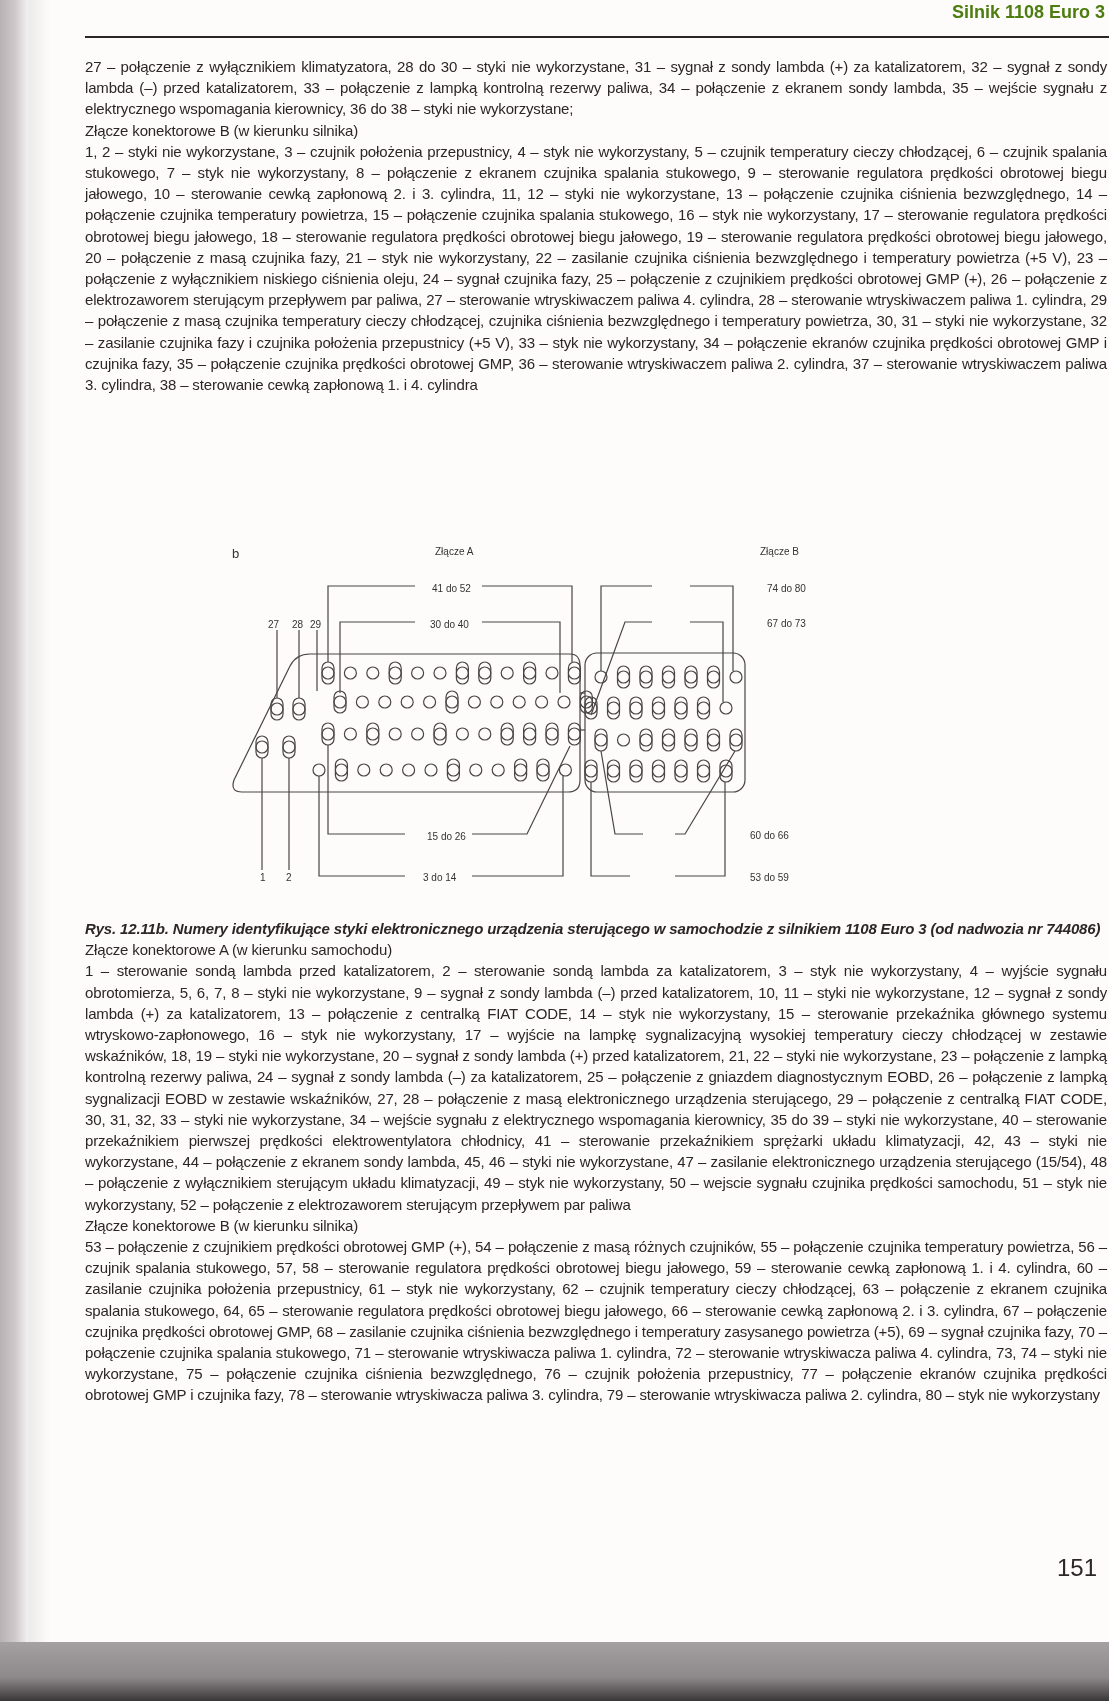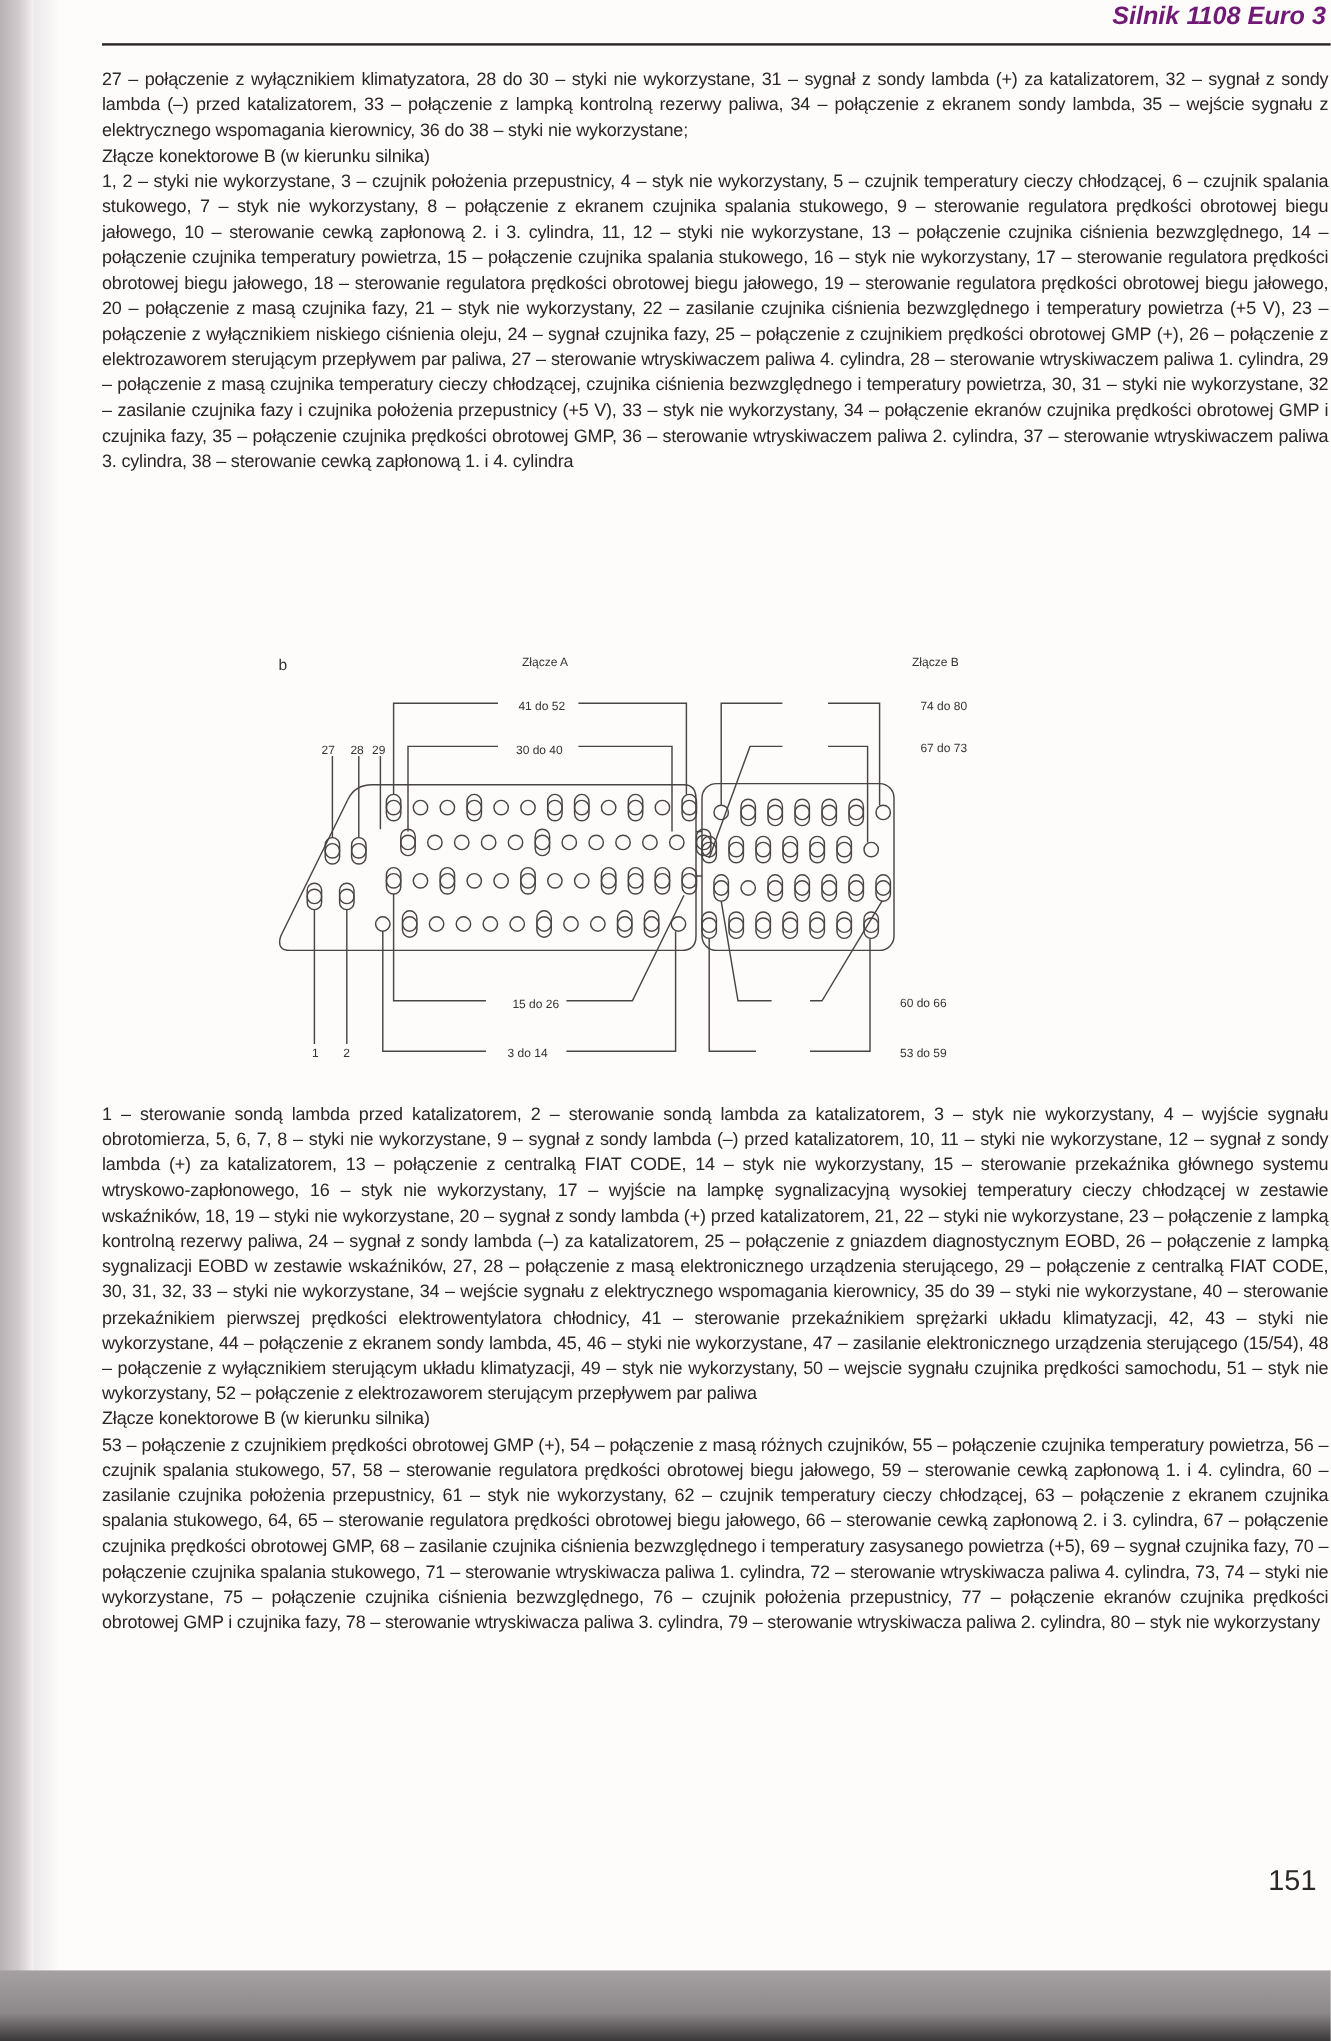--- a/index.html
+++ b/index.html
@@ -16,21 +16,21 @@
   .binding-shade {
     position: absolute; left: 28px; top: 0; width: 22px; height: 1701px;
     background: linear-gradient(to right, #ece9ea, #fdfcfa);
   }
   .bottom-edge {
     position: absolute; left: 0; top: 1642px; width: 1109px; height: 59px;
     background: linear-gradient(to bottom, #a5a0a2 0%, #8d898b 60%, #3a3738 100%);
   }
   .running-head {
     position: absolute; right: 4px; top: 2px;
-    font-size: 21px; font-weight: bold; font-style: italic; color: #701a75;
+    font-size: 18px; font-weight: bold; color: #4d7c0f;
   }
   .rule {
     position: absolute; left: 85px; top: 36px; width: 1024px; height: 2px;
     background: #2b2526;
   }
   .text-block {
     position: absolute; left: 85px; width: 1022px;
     font-size: 15px; line-height: 21.2px; color: #2c2627;
     text-align: justify; letter-spacing: -0.15px;
   }
@@ -228,20 +228,22 @@
   <text x="193" y="351" font-size="10">3 do 14</text>
   <text x="30" y="351" font-size="10">1</text>
   <text x="56" y="351" font-size="10">2</text>
   <text x="537" y="62" font-size="10">74 do 80</text>
   <text x="537" y="97" font-size="10">67 do 73</text>
   <text x="520" y="309" font-size="10">60 do 66</text>
   <text x="520" y="351" font-size="10">53 do 59</text>
 </svg>
 
 <div class="text-block block-bottom">
+  <p class="caption">Rys. 12.11b. Numery identyfikujące styki elektronicznego urządzenia sterującego w samochodzie z silnikiem 1108 Euro 3 (od nadwozia nr 744086)</p>
+  <p>Złącze konektorowe A (w kierunku samochodu)</p>
   <p>1 – sterowanie sondą lambda przed katalizatorem, 2 – sterowanie sondą lambda za katalizatorem, 3 – styk nie wykorzystany, 4 – wyjście sygnału obrotomierza, 5, 6, 7, 8 – styki nie wykorzystane, 9 – sygnał z sondy lambda (–) przed katalizatorem, 10, 11 – styki nie wykorzystane, 12 – sygnał z sondy lambda (+) za katalizatorem, 13 – połączenie z centralką FIAT CODE, 14 – styk nie wykorzystany, 15 – sterowanie przekaźnika głównego systemu wtryskowo-zapłonowego, 16 – styk nie wykorzystany, 17 – wyjście na lampkę sygnalizacyjną wysokiej temperatury cieczy chłodzącej w zestawie wskaźników, 18, 19 – styki nie wykorzystane, 20 – sygnał z sondy lambda (+) przed katalizatorem, 21, 22 – styki nie wykorzystane, 23 – połączenie z lampką kontrolną rezerwy paliwa, 24 – sygnał z sondy lambda (–) za katalizatorem, 25 – połączenie z gniazdem diagnostycznym EOBD, 26 – połączenie z lampką sygnalizacji EOBD w zestawie wskaźników, 27, 28 – połączenie z masą elektronicznego urządzenia sterującego, 29 – połączenie z centralką FIAT CODE, 30, 31, 32, 33 – styki nie wykorzystane, 34 – wejście sygnału z elektrycznego wspomagania kierownicy, 35 do 39 – styki nie wykorzystane, 40 – sterowanie przekaźnikiem pierwszej prędkości elektrowentylatora chłodnicy, 41 – sterowanie przekaźnikiem sprężarki układu klimatyzacji, 42, 43 – styki nie wykorzystane, 44 – połączenie z ekranem sondy lambda, 45, 46 – styki nie wykorzystane, 47 – zasilanie elektronicznego urządzenia sterującego (15/54), 48 – połączenie z wyłącznikiem sterującym układu klimatyzacji, 49 – styk nie wykorzystany, 50 – wejscie sygnału czujnika prędkości samochodu, 51 – styk nie wykorzystany, 52 – połączenie z elektrozaworem sterującym przepływem par paliwa</p>
   <p>Złącze konektorowe B (w kierunku silnika)</p>
   <p>53 – połączenie z czujnikiem prędkości obrotowej GMP (+), 54 – połączenie z masą różnych czujników, 55 – połączenie czujnika temperatury powietrza, 56 – czujnik spalania stukowego, 57, 58 – sterowanie regulatora prędkości obrotowej biegu jałowego, 59 – sterowanie cewką zapłonową 1. i 4. cylindra, 60 – zasilanie czujnika położenia przepustnicy, 61 – styk nie wykorzystany, 62 – czujnik temperatury cieczy chłodzącej, 63 – połączenie z ekranem czujnika spalania stukowego, 64, 65 – sterowanie regulatora prędkości obrotowej biegu jałowego, 66 – sterowanie cewką zapłonową 2. i 3. cylindra, 67 – połączenie czujnika prędkości obrotowej GMP, 68 – zasilanie czujnika ciśnienia bezwzględnego i temperatury zasysanego powietrza (+5), 69 – sygnał czujnika fazy, 70 – połączenie czujnika spalania stukowego, 71 – sterowanie wtryskiwacza paliwa 1. cylindra, 72 – sterowanie wtryskiwacza paliwa 4. cylindra, 73, 74 – styki nie wykorzystane, 75 – połączenie czujnika ciśnienia bezwzględnego, 76 – czujnik położenia przepustnicy, 77 – połączenie ekranów czujnika prędkości obrotowej GMP i czujnika fazy, 78 – sterowanie wtryskiwacza paliwa 3. cylindra, 79 – sterowanie wtryskiwacza paliwa 2. cylindra, 80 – styk nie wykorzystany</p>
 </div>
 
 <div class="page-number">151</div>
 
 <div class="bottom-edge"></div>
 
 </body></html>

